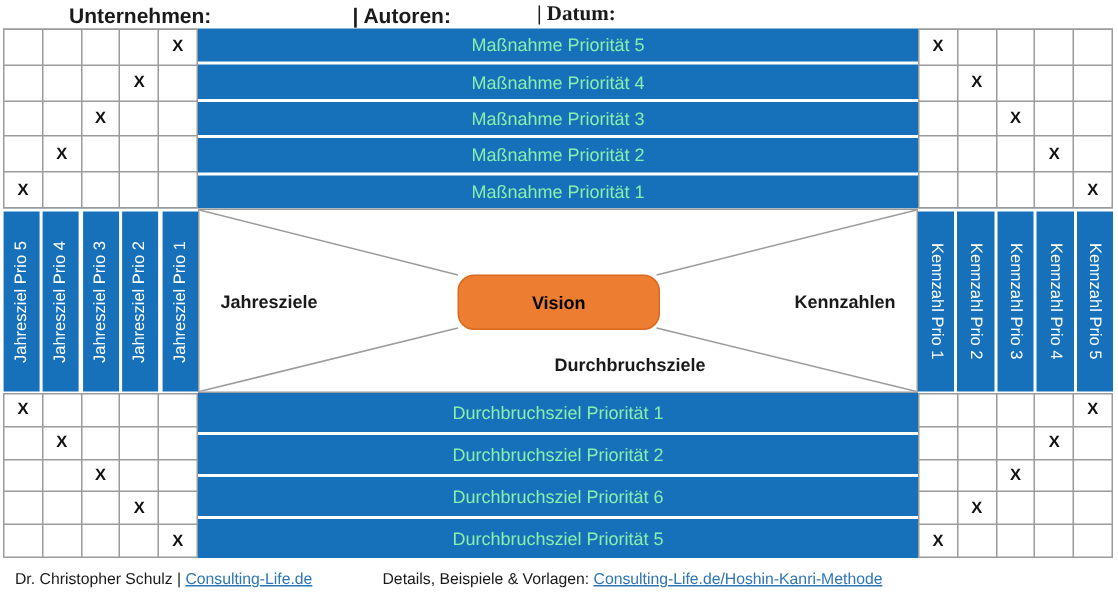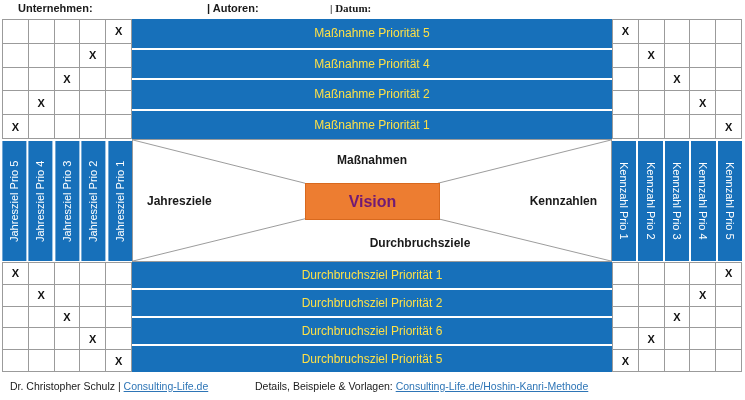--- a/index.html
+++ b/index.html
@@ -11,21 +11,21 @@
     --ink:#1A1A1A;
   }
   *{box-sizing:border-box;}
   html,body{margin:0;padding:0;}
   body{
     width:745px;height:400px;position:relative;overflow:hidden;
     background:#fff;font-family:"Liberation Sans",sans-serif;color:var(--ink);
   }
   
   .header{position:absolute;top:2px;left:0;width:745px;height:17px;}
-  .header span{position:absolute;font-size:11px;font-weight:600;white-space:nowrap;}
+  .header span{position:absolute;font-size:14px;font-weight:600;white-space:nowrap;margin-left:28px;}
   .h-company{left:18px;}
   .h-authors{left:207px;}
   .h-date{left:330px;font-family:Liberation Serif, serif;}
 
   
   .matrix{position:absolute;left:2px;top:19px;width:740px;}
   .section{display:grid;grid-template-columns:130px 480px 130px;}
   .sec-top{height:120px;}
   .sec-mid{height:123px;}
   .sec-bot{height:110px;}
@@ -36,44 +36,44 @@
     gap:1px;background:var(--line);border:1px solid var(--line);
   }
   .cell{
     background:#fff;display:flex;align-items:center;justify-content:center;
     font-size:11px;font-weight:bold;color:#111;
   }
 
   
   .bars{display:flex;flex-direction:column;row-gap:2px;height:100%;}
   .bar{
-    flex:1;background:var(--blue);color:#fde047;display:flex;align-items:center;
+    flex:1;background:var(--blue);color:#86efac;display:flex;align-items:center;
     justify-content:center;font-size:12px;white-space:nowrap;
   }
 
   
   .vcols{display:grid;grid-template-columns:repeat(5,1fr);column-gap:2px;height:100%;padding:2px 0 1px 0;}
   .vcol{
     background:var(--blue);color:#fff;display:flex;align-items:center;justify-content:center;
     font-size:11px;writing-mode:vertical-rl;white-space:nowrap;
   }
   .vcols-left .vcol{transform:rotate(180deg);}
 
   
   .center-box{position:relative;background:#fff;border:1px solid var(--line);}
   .center-box svg{position:absolute;left:0;top:0;width:100%;height:100%;}
   .lbl{position:absolute;font-size:12px;font-weight:bold;color:var(--ink);white-space:nowrap;}
   .lbl-top{top:13px;left:0;width:100%;text-align:center;}
   .lbl-bottom{bottom:11px;left:0;width:100%;text-align:center;margin-left:48px;}
   .lbl-left{left:14px;top:50%;transform:translateY(-50%);}
   .lbl-right{right:14px;top:50%;transform:translateY(-50%);}
   .vision{
-    position:absolute;left:172px;top:43px;width:135px;height:37px;border-radius:0;
-    background:var(--orange);border:1px solid var(--orange-border);color:#701a75;
-    display:flex;align-items:center;justify-content:center;font-size:16px;font-weight:bold;
+    position:absolute;left:172px;top:43px;width:135px;height:37px;border-radius:11px;
+    background:var(--orange);border:1px solid var(--orange-border);color:#000000;
+    display:flex;align-items:center;justify-content:center;font-size:12px;font-weight:bold;
   }
 
   
   .footer{position:absolute;top:380px;left:0;width:745px;height:18px;font-size:10.5px;}
   .footer .blk{position:absolute;white-space:nowrap;}
   .f-author{left:10px;}
   .f-details{left:255px;}
   .link{color:var(--link);text-decoration:underline;cursor:pointer;}
 </style>
 </head>
@@ -111,20 +111,21 @@
         <div class="cell"></div>
         <div class="cell">X</div>
         <div class="cell"></div>
         <div class="cell"></div>
         <div class="cell"></div>
         <div class="cell"></div>
       </div>
     <div class="bars">
         <div class="bar">Maßnahme Priorität 5</div>
         <div class="bar">Maßnahme Priorität 4</div>
+        <div class="bar">Maßnahme Priorität 3</div>
         <div class="bar">Maßnahme Priorität 2</div>
         <div class="bar">Maßnahme Priorität 1</div>
       </div>
     <div class="mini-grid">
         <div class="cell">X</div>
         <div class="cell"></div>
         <div class="cell"></div>
         <div class="cell"></div>
         <div class="cell"></div>
         <div class="cell"></div>
@@ -159,21 +160,20 @@
         <div class="vcol">Jahresziel Prio 1</div>
       </div>
 
     <div class="center-box">
       <svg viewBox="0 0 480 123" preserveAspectRatio="none">
         <line x1="0" y1="0" x2="173" y2="44" stroke="#9B9B9B" stroke-width="1"></line>
         <line x1="480" y1="0" x2="306" y2="44" stroke="#9B9B9B" stroke-width="1"></line>
         <line x1="0" y1="123" x2="173" y2="80" stroke="#9B9B9B" stroke-width="1"></line>
         <line x1="480" y1="123" x2="306" y2="80" stroke="#9B9B9B" stroke-width="1"></line>
       </svg>
-      <div class="lbl lbl-top">Maßnahmen</div>
       <div class="lbl lbl-left">Jahresziele</div>
       <div class="lbl lbl-right">Kennzahlen</div>
       <div class="lbl lbl-bottom">Durchbruchsziele</div>
       <div class="vision">Vision</div>
     </div>
 
     <div class="vcols vcols-right">
         <div class="vcol">Kennzahl Prio 1</div>
         <div class="vcol">Kennzahl Prio 2</div>
         <div class="vcol">Kennzahl Prio 3</div>

